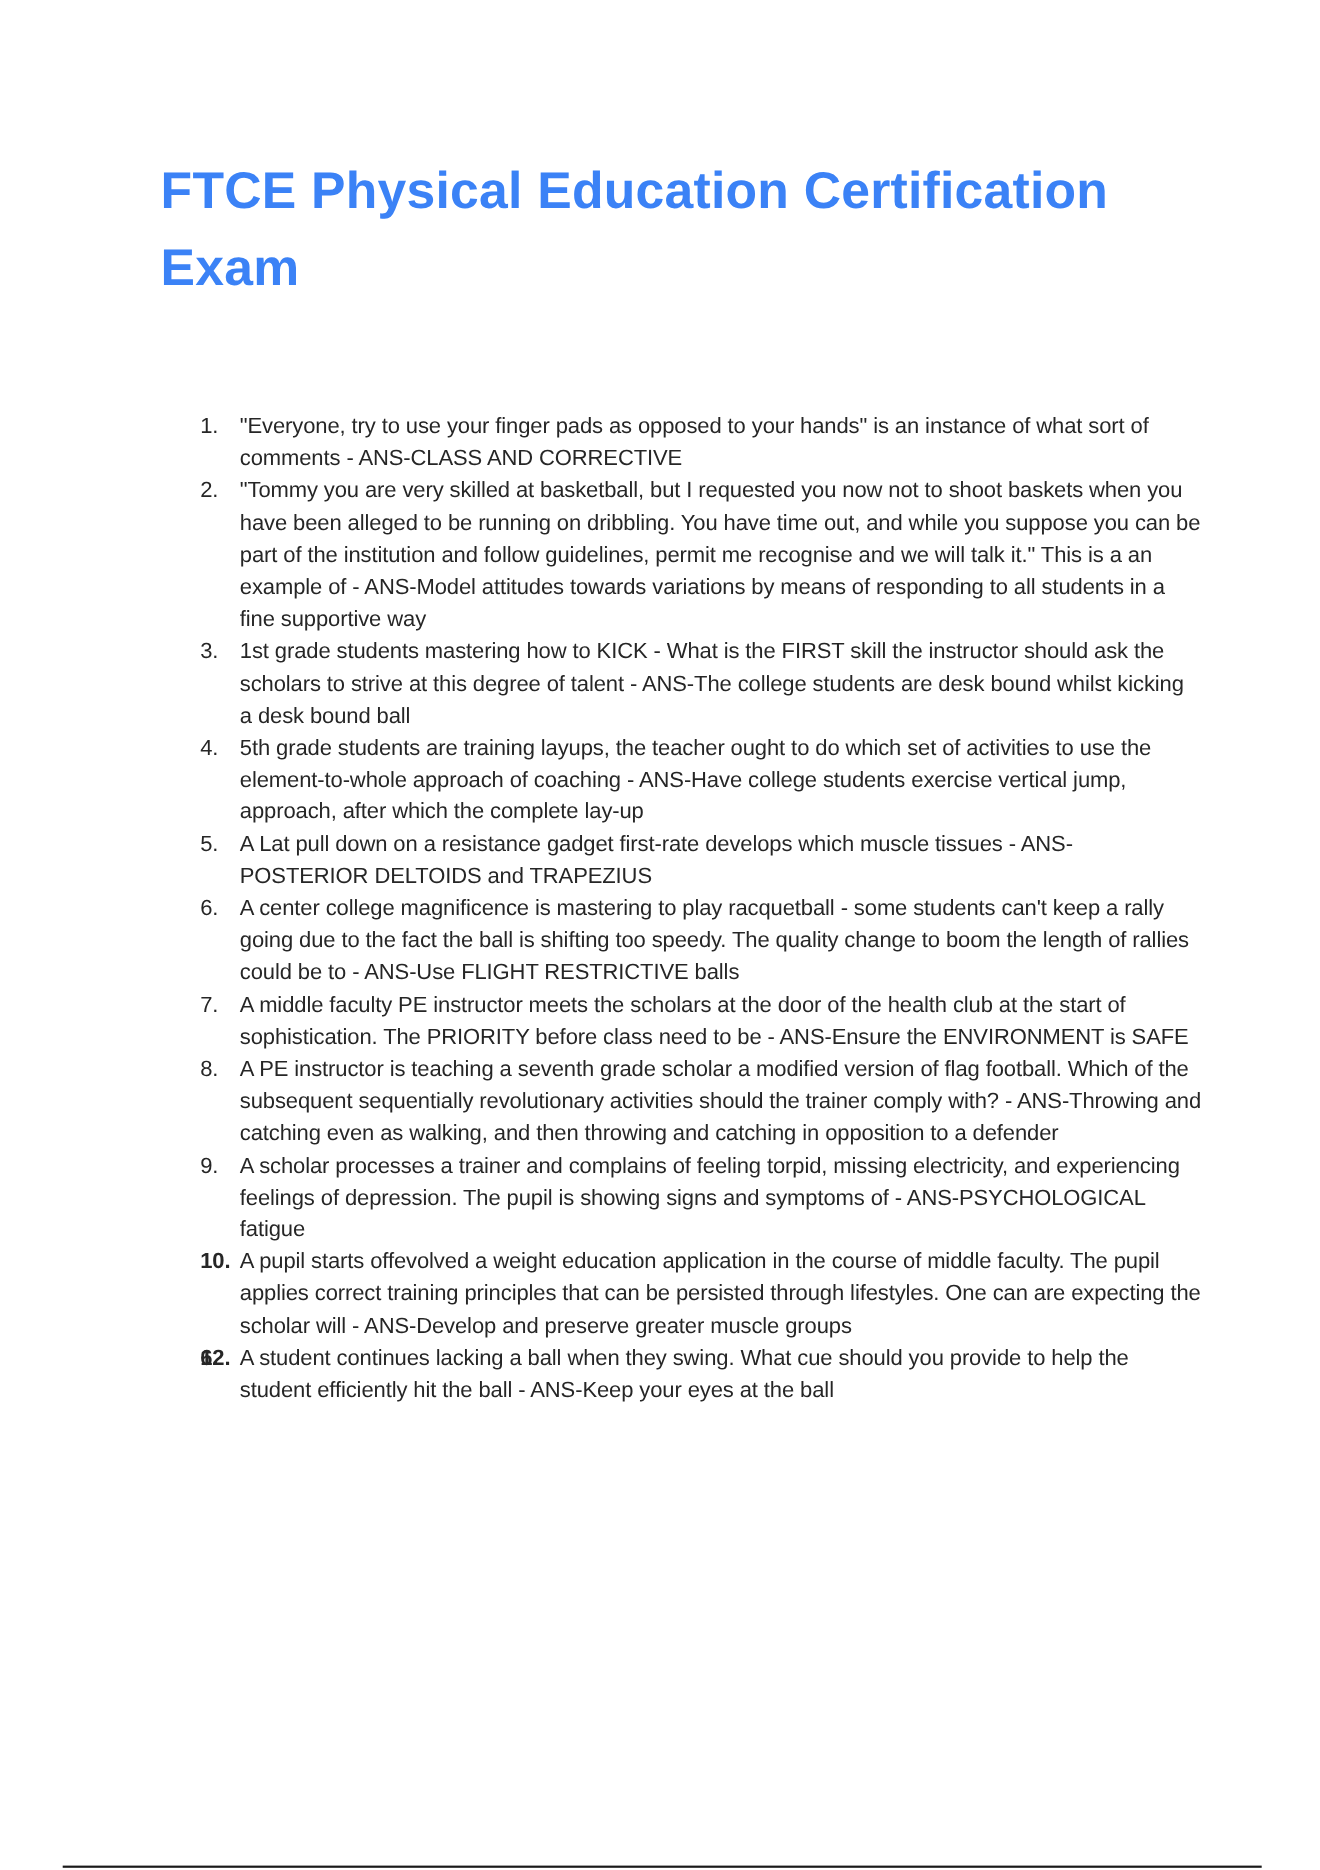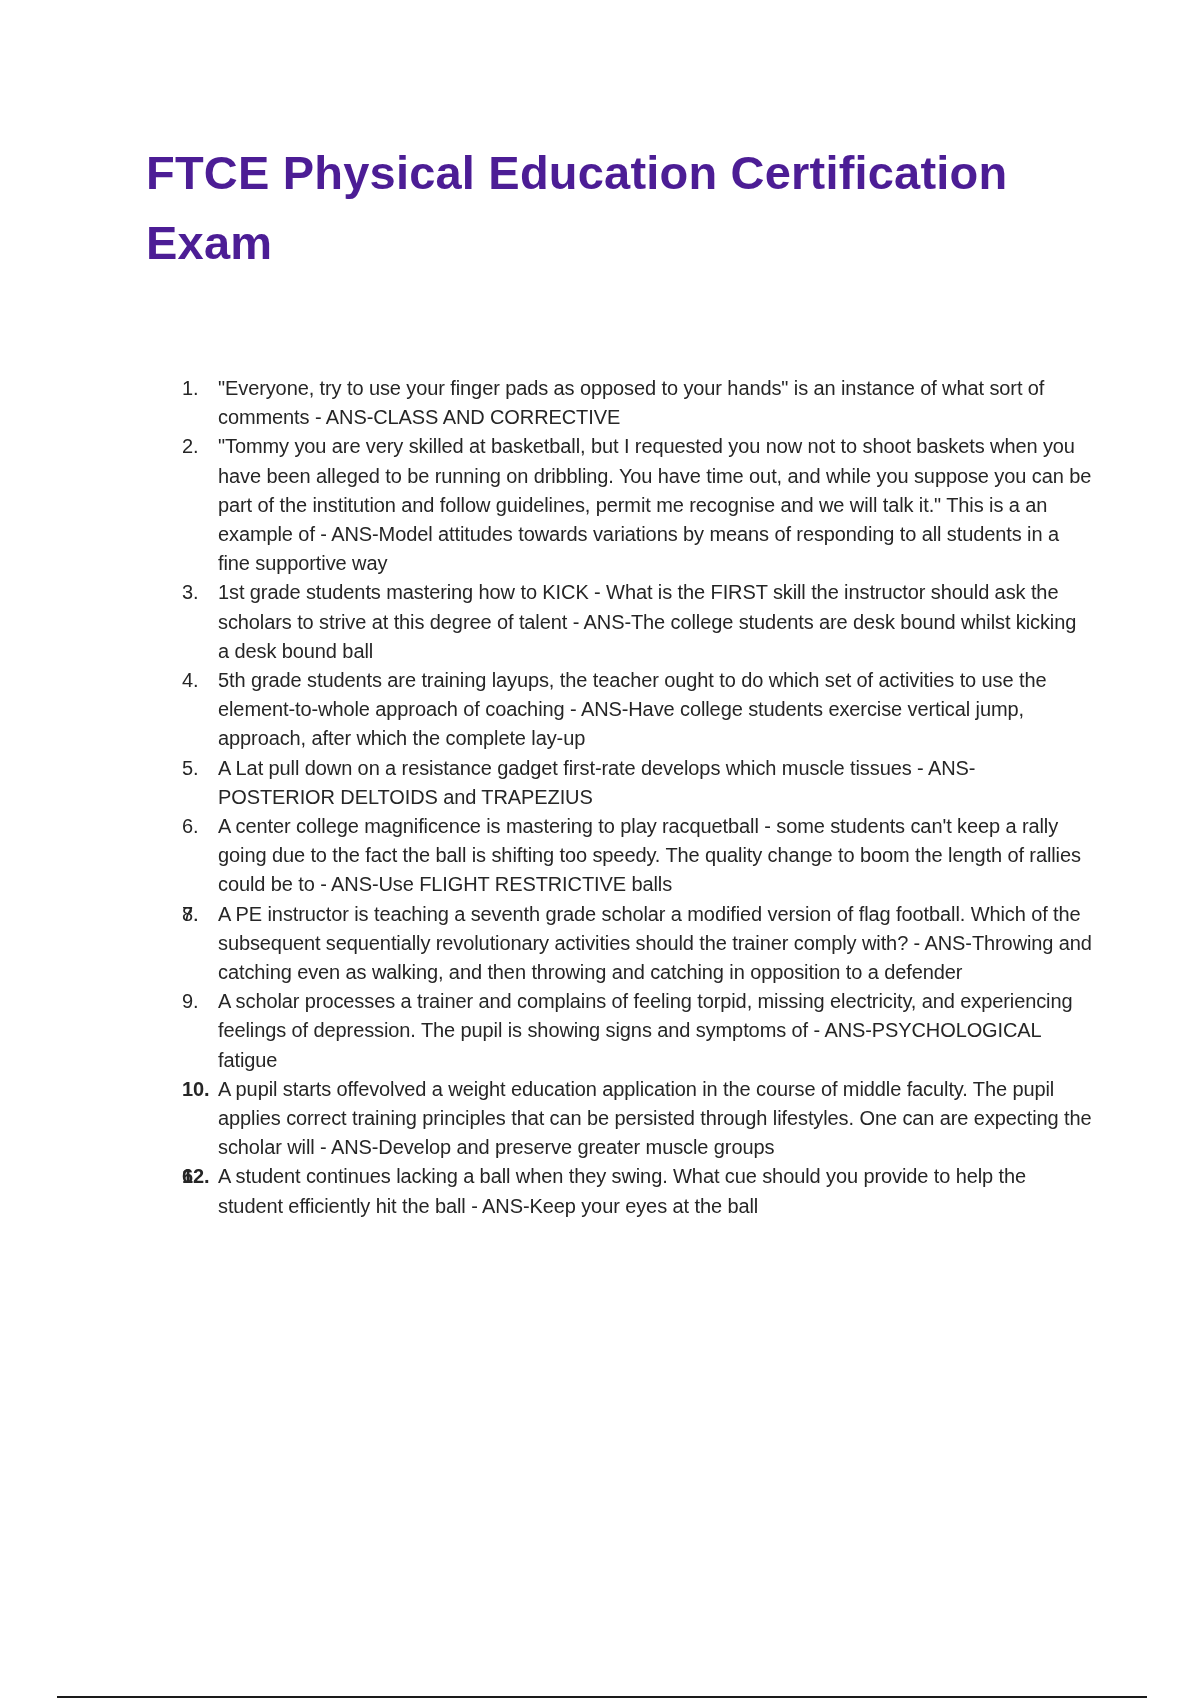--- a/index.html
+++ b/index.html
@@ -18,21 +18,21 @@
     .page-title {
       position: absolute;
       left: 146px;
       top: 138px;
       width: 950px;
       margin: 0;
       font-family: "Liberation Sans", sans-serif;
       font-weight: bold;
       font-size: 47px;
       line-height: 70px;
-      color: #4c1d95;
+      color: #3b82f6;
       letter-spacing: 0.2px;
     }
     .qa-list {
       position: absolute;
       left: 182px;
       top: 374px;
       width: 910px;
       margin: 0;
       padding: 0;
       list-style: none;
@@ -90,20 +90,21 @@
   <li class="qa-item">
     <span class="qa-num">5.</span>
     <span class="qa-text">A Lat pull down on a resistance gadget first-rate develops which muscle tissues - ANS-POSTERIOR DELTOIDS and TRAPEZIUS</span>
   </li>
   <li class="qa-item">
     <span class="qa-num">6.</span>
     <span class="qa-text">A center college magnificence is mastering to play racquetball - some students can't keep a rally going due to the fact the ball is shifting too speedy. The quality change to boom the length of rallies could be to - ANS-Use FLIGHT RESTRICTIVE balls</span>
   </li>
   <li class="qa-item">
     <span class="qa-num">7.</span>
+    <span class="qa-text">A middle faculty PE instructor meets the scholars at the door of the health club at the start of sophistication. The PRIORITY before class need to be - ANS-Ensure the ENVIRONMENT is SAFE</span>
   </li>
   <li class="qa-item">
     <span class="qa-num">8.</span>
     <span class="qa-text">A PE instructor is teaching a seventh grade scholar a modified version of flag football. Which of the subsequent sequentially revolutionary activities should the trainer comply with? - ANS-Throwing and catching even as walking, and then throwing and catching in opposition to a defender</span>
   </li>
   <li class="qa-item">
     <span class="qa-num">9.</span>
     <span class="qa-text">A scholar processes a trainer and complains of feeling torpid, missing electricity, and experiencing feelings of depression. The pupil is showing signs and symptoms of - ANS-PSYCHOLOGICAL fatigue</span>
   </li>
   <li class="qa-item">

